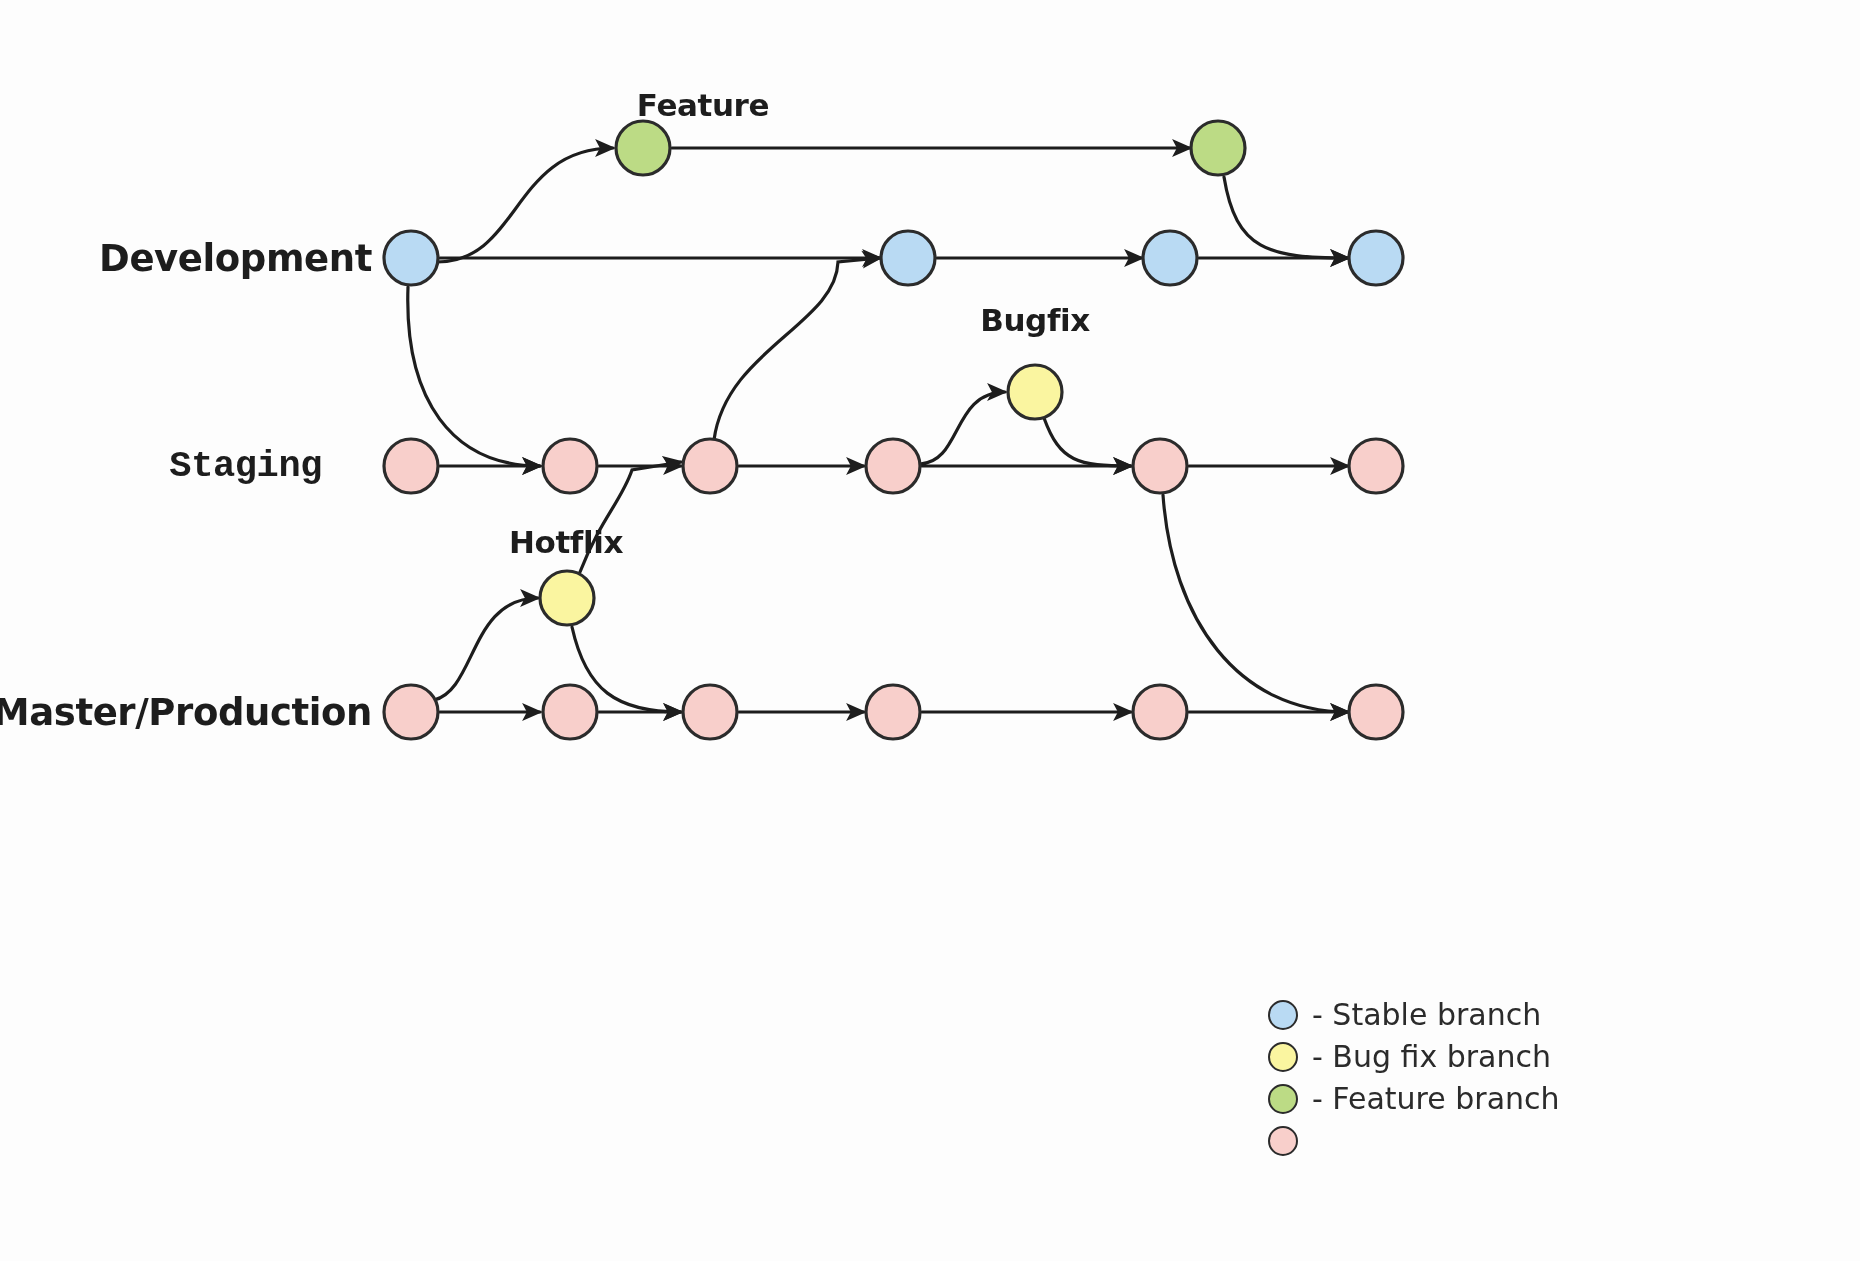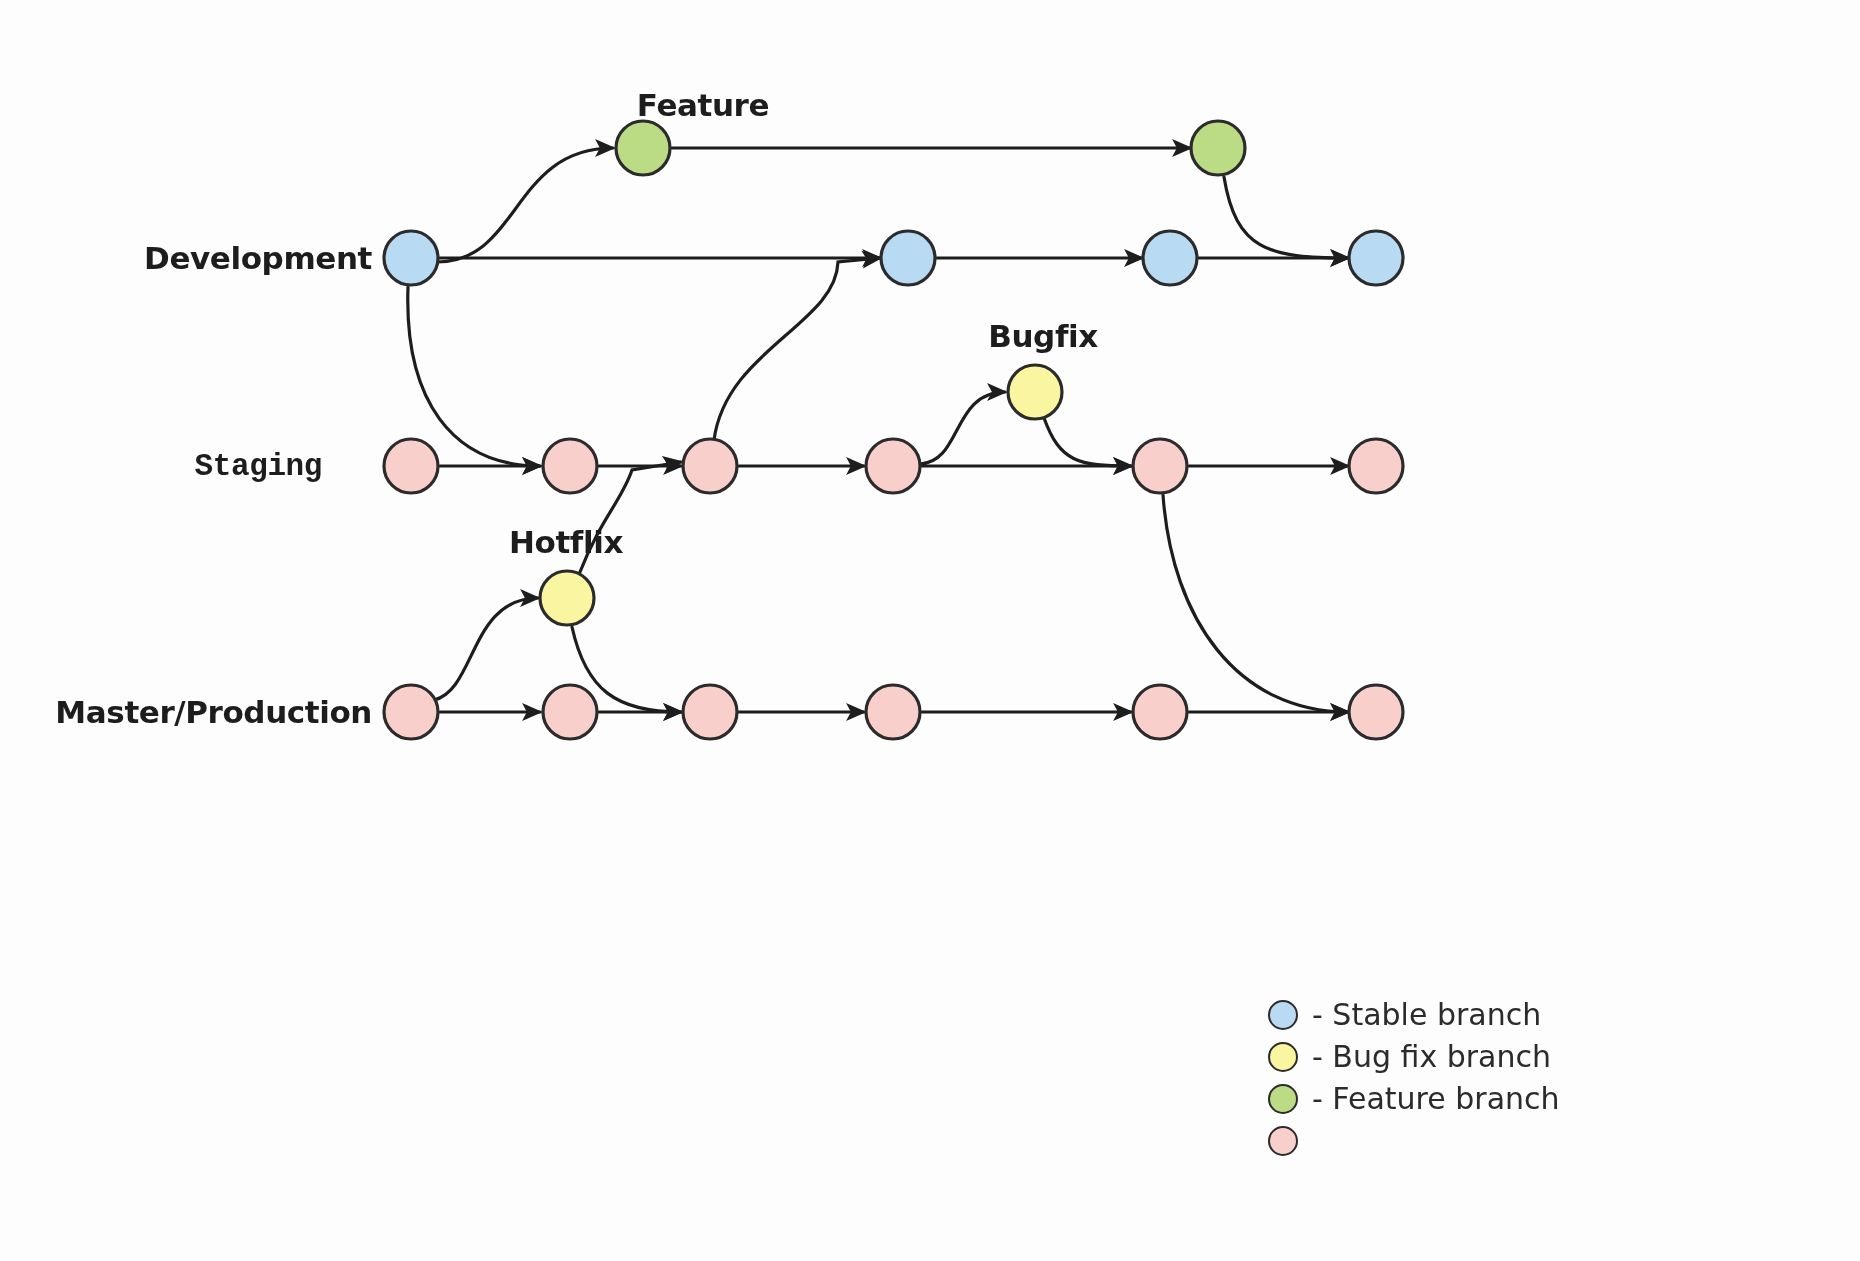--- a/index.html
+++ b/index.html
@@ -5,21 +5,21 @@
   html,body{margin:0;padding:0;background:#fdfdfd;}
   body{width:1860px;height:1261px;font-family:"DejaVu Sans",sans-serif;overflow:hidden;}
   #stage{position:relative;width:1860px;height:1261px;background:#fdfdfd;}
   svg#diagram{position:absolute;left:0;top:0;width:1860px;height:1261px;}
   .edge{fill:none;stroke:#1d1d1d;stroke-width:3.2;stroke-linecap:round;}
   .node-circle{stroke:#2b2b2b;stroke-width:3.2;}
   .rowlabel{
     position:absolute;
     font-family:"DejaVu Sans",sans-serif;
     font-weight:bold;
-    font-size:31px;
+    font-size:37px;
     color:#1d1d1d;
     letter-spacing:-0.4px;
     white-space:nowrap;
     transform:translate(-100%,-50%);
   }
   .branchlabel{
     position:absolute;
     font-family:"DejaVu Sans",sans-serif;
     font-weight:bold;
     font-size:31px;
@@ -112,21 +112,21 @@
       </g>
   </svg>
 
   <div id="row-label-layer">
       <div class="rowlabel" style="left: 372px; top: 258px;">Development</div>
       <div class="rowlabel" style="left: 322px; top: 466px; font-family: Liberation Mono, monospace;">Staging</div>
       <div class="rowlabel" style="left: 372px; top: 712px;">Master/Production</div>
     </div>
   <div id="branch-label-layer">
       <div class="branchlabel" style="left: 703px; top: 105px;">Feature</div>
-      <div class="branchlabel" style="left: 1035px; top: 336px; margin-left: 8px;">Bugfix</div>
+      <div class="branchlabel" style="left: 1035px; top: 320px;">Bugfix</div>
       <div class="branchlabel" style="left: 553px; top: 542px; margin-left: 13px;">Hotflix</div>
     </div>
 
   <div id="legend">
       <div class="legend-row">
         <span class="legend-swatch" style="background: rgb(185, 218, 243);"></span>
         <span class="legend-text">- Stable branch</span>
       </div>
       <div class="legend-row">
         <span class="legend-swatch" style="background: rgb(250, 245, 160);"></span>

